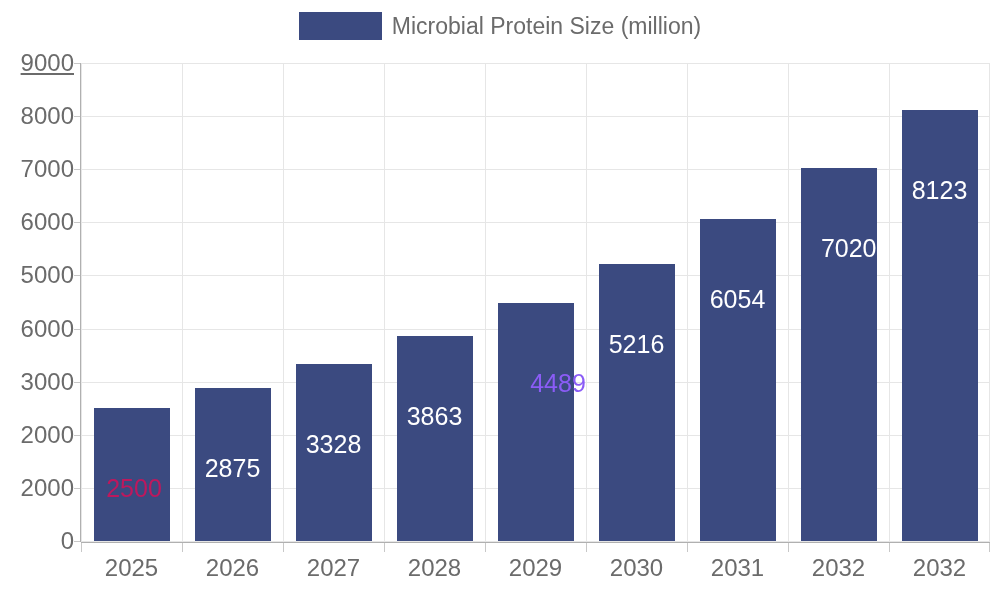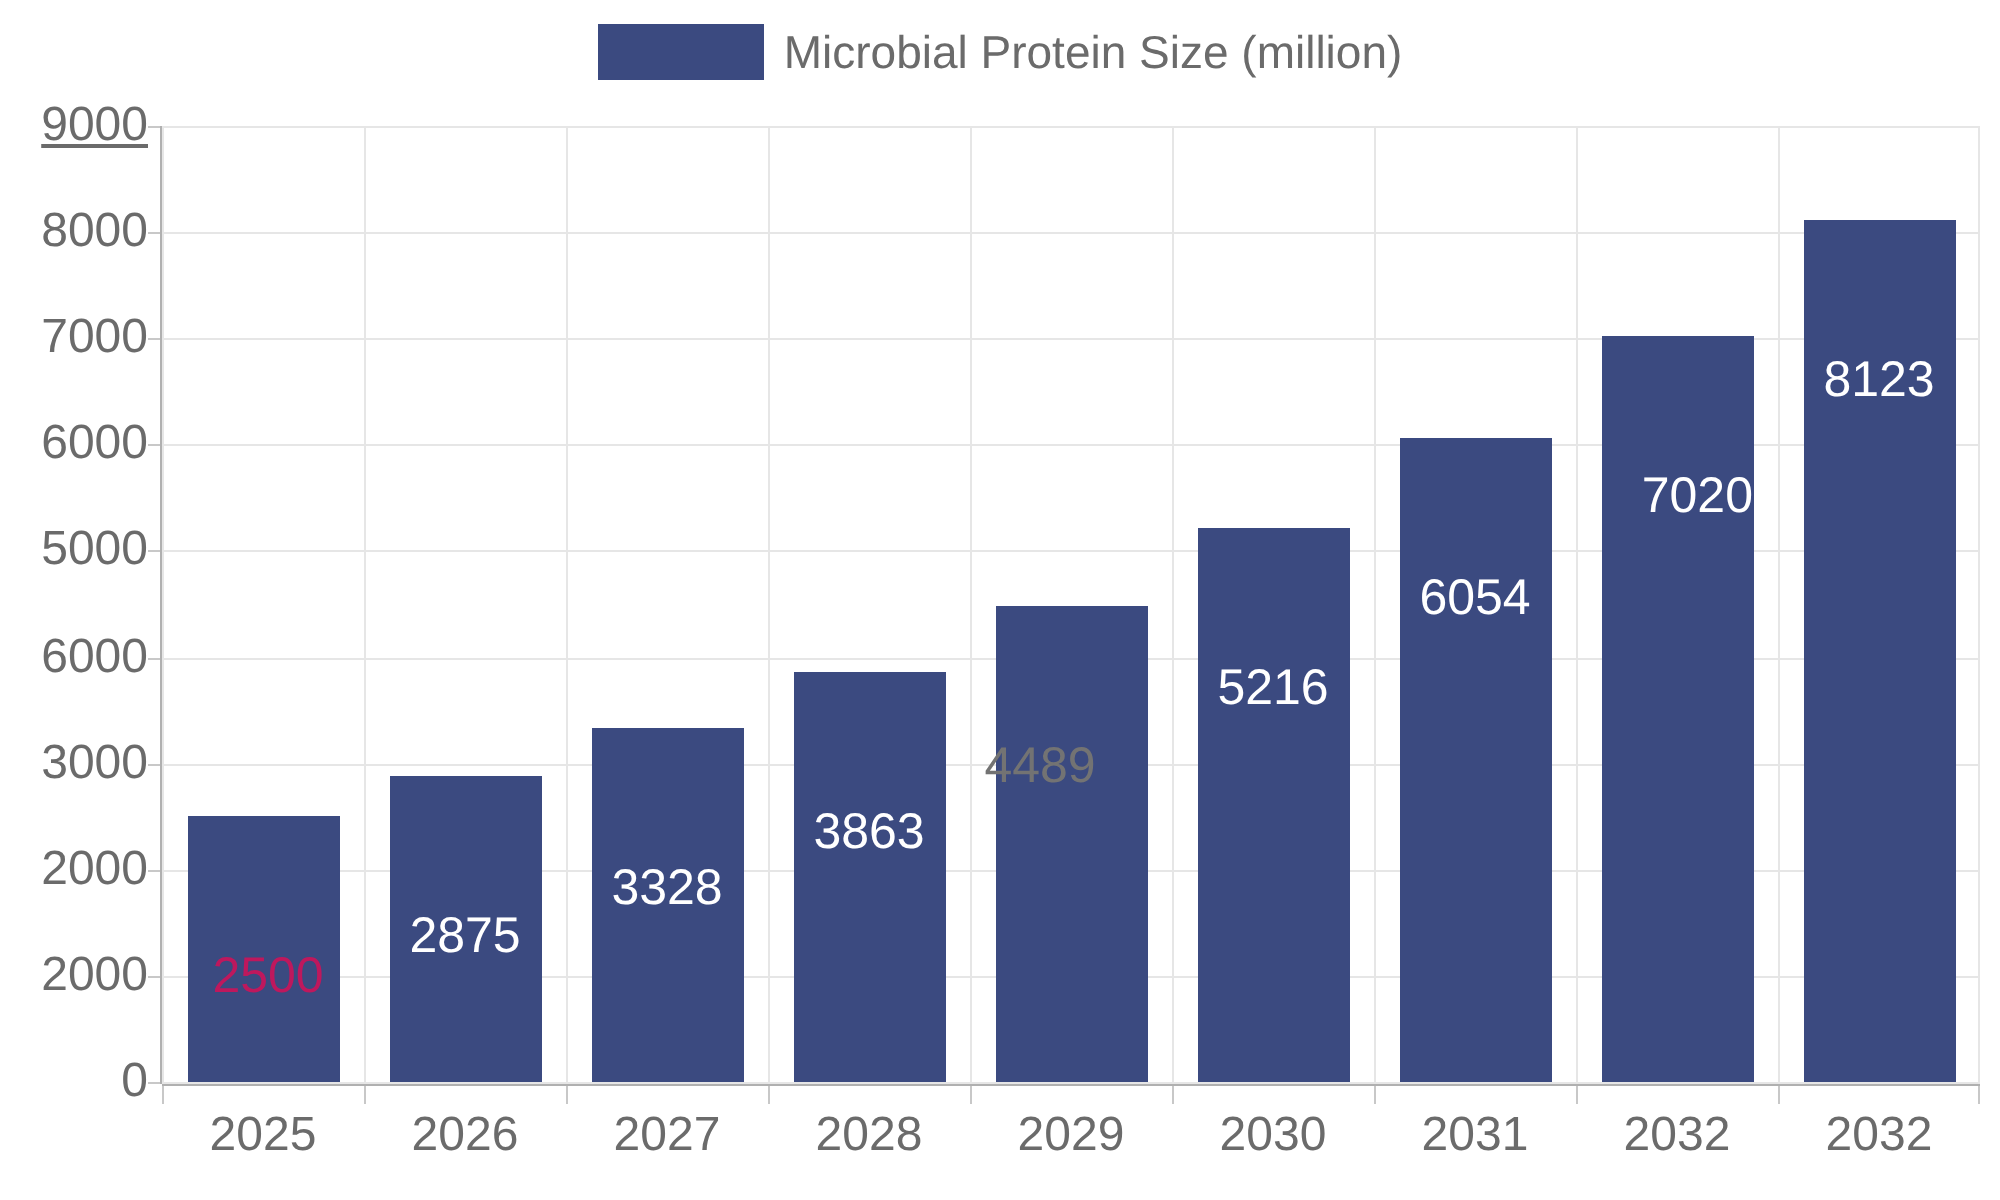--- a/index.html
+++ b/index.html
@@ -200,21 +200,21 @@
       <div class="bar" style="left: 113.5px; width: 76px; height: 152.694px; background: rgb(59, 74, 128);"></div>
       <div class="bar-label" style="left: 113.5px; width: 76px; top: 393.306px; color: rgb(255, 255, 255);">2875</div>
       <div class="gridline-v" style="left: 202px;"></div>
       <div class="bar" style="left: 214.5px; width: 76px; height: 176.754px; background: rgb(59, 74, 128);"></div>
       <div class="bar-label" style="left: 214.5px; width: 76px; top: 369.246px; color: rgb(255, 255, 255);">3328</div>
       <div class="gridline-v" style="left: 303px;"></div>
       <div class="bar" style="left: 315.5px; width: 76px; height: 205.168px; background: rgb(59, 74, 128);"></div>
       <div class="bar-label" style="left: 315.5px; width: 76px; top: 340.832px; color: rgb(255, 255, 255);">3863</div>
       <div class="gridline-v" style="left: 404px;"></div>
       <div class="bar" style="left: 416.5px; width: 76px; height: 238.416px; background: rgb(59, 74, 128);"></div>
-      <div class="bar-label" style="left: 401px; width: 76px; top: 307.584px; color: #737373;">4489</div>
+      <div class="bar-label" style="left: 439px; width: 76px; top: 307.584px; color: #8b5cf6;">4489</div>
       <div class="gridline-v" style="left: 505px;"></div>
       <div class="bar" style="left: 517.5px; width: 76px; height: 277.028px; background: rgb(59, 74, 128);"></div>
       <div class="bar-label" style="left: 517.5px; width: 76px; top: 268.972px; color: rgb(255, 255, 255);">5216</div>
       <div class="gridline-v" style="left: 606px;"></div>
       <div class="bar" style="left: 618.5px; width: 76px; height: 321.535px; background: rgb(59, 74, 128);"></div>
       <div class="bar-label" style="left: 618.5px; width: 76px; top: 224.465px; color: rgb(255, 255, 255);">6054</div>
       <div class="gridline-v" style="left: 707px;"></div>
       <div class="bar" style="left: 719.5px; width: 76px; height: 372.84px; background: rgb(59, 74, 128);"></div>
       <div class="bar-label" style="left: 719.5px; width: 76px; top: 173.16px; color: rgb(255, 255, 255); text-align: right;">7020</div>
       <div class="gridline-v" style="left: 808px;"></div>

